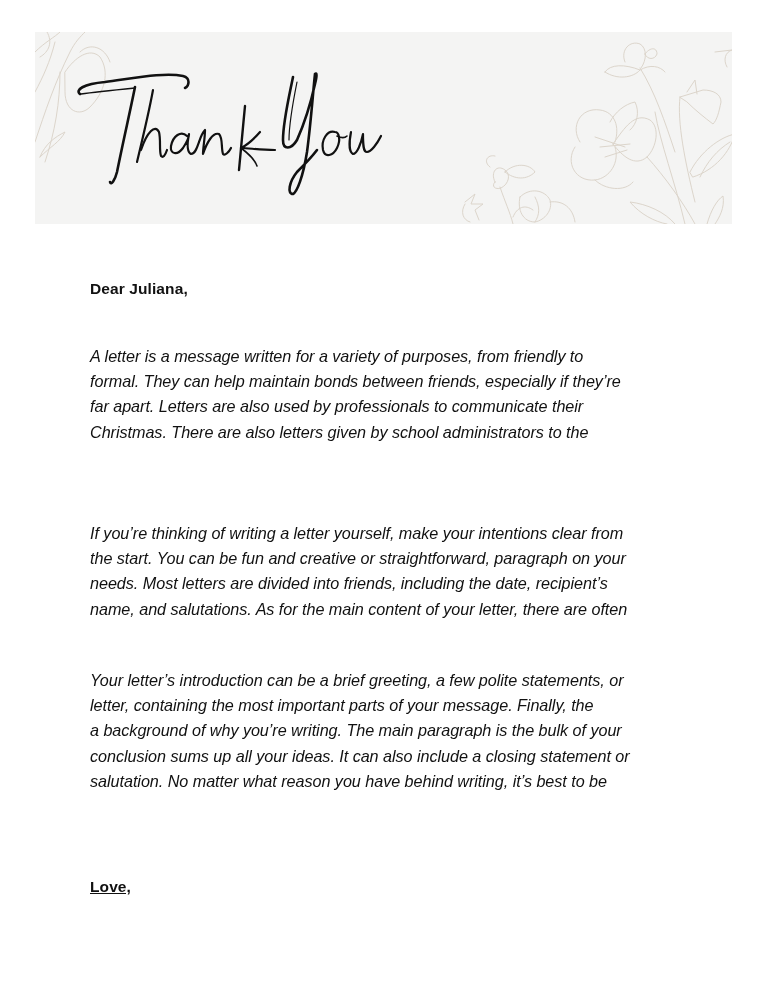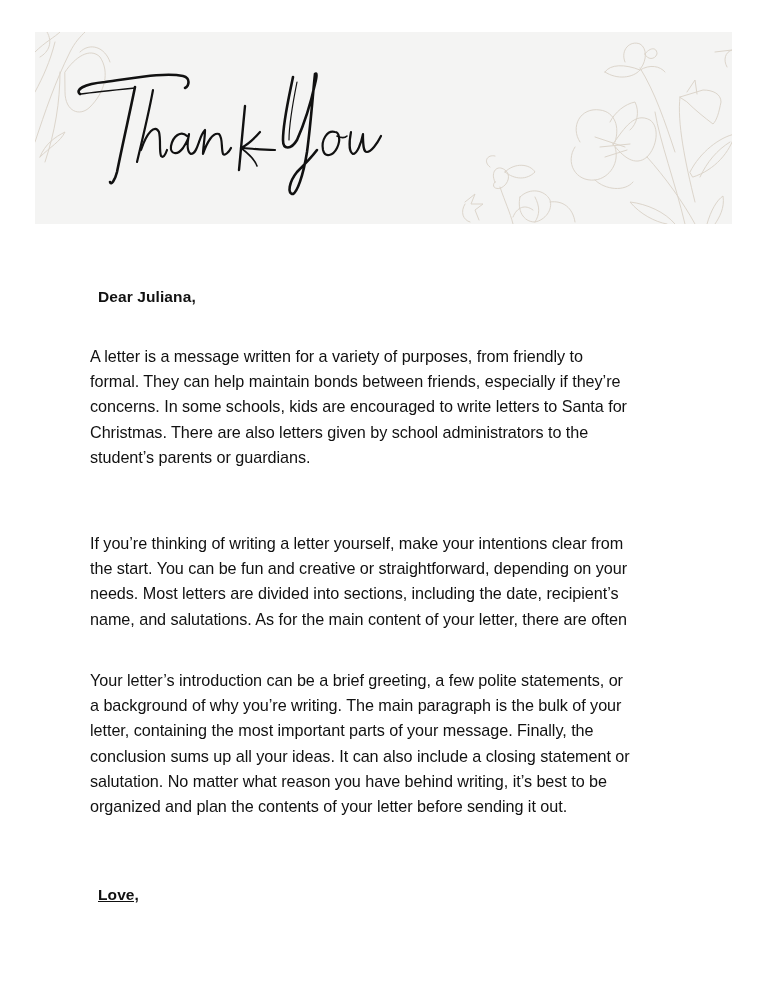--- a/index.html
+++ b/index.html
@@ -41,35 +41,36 @@
     }
     .letter {
       position: absolute;
       left: 90px;
       top: 280px;
       width: 645px;
     }
     .greeting, .closing {
       font-weight: bold;
       font-size: 15.5px;
-      margin: 8px;
+      margin: 0;
       letter-spacing: 0.1px;
     }
     .greeting { position: absolute; top: 0; left: 0; white-space: nowrap; }
     .para {
       position: absolute;
       left: 0;
       width: 640px;
       margin: 0;
       font-size: 16.2px;
       line-height: 25.2px;
       letter-spacing: -0.05px;
+      font-style: italic;
     }
     .p1 { top: 64px; }
-    .p2 { top: 251px; }
+    .p2 { top: 241px; }
     .p3 { top: 388px; }
     .para .line { display: block; white-space: nowrap; }
     .closing { position: absolute; top: 598px; left: 0; white-space: nowrap; text-decoration: underline; }
   </style>
 </head>
 <body>
 
 <div class="banner">
 
   <svg class="floral" viewBox="0 0 697 192" fill="none" stroke="#dcd5cb" stroke-width="1" stroke-linecap="round" stroke-linejoin="round">
@@ -152,35 +153,33 @@
     <path d="M316 100 C 314 110, 314 120, 318 122 C 322 122, 326 112, 328 102 C 328 112, 328 120, 332 120 C 336 120, 342 112, 346 104" stroke-width="2.2"></path>
   </svg>
 </div>
 
 <div class="letter">
   <p class="greeting">Dear Juliana,</p>
 
   <p class="para p1">
     <span class="line">A letter is a message written for a variety of purposes, from friendly to</span>
     <span class="line">formal. They can help maintain bonds between friends, especially if they’re</span>
-    <span class="line">concerns. In some schools, kids are encouraged to write letters to Santa for</span>
+    <span class="line">far apart. Letters are also used by professionals to communicate their</span>
     <span class="line">Christmas. There are also letters given by school administrators to the</span>
-    <span class="line">student’s parents or guardians.</span>
   </p>
 
   <p class="para p2">
     <span class="line">If you’re thinking of writing a letter yourself, make your intentions clear from</span>
-    <span class="line">the start. You can be fun and creative or straightforward, depending on your</span>
-    <span class="line">needs. Most letters are divided into sections, including the date, recipient’s</span>
+    <span class="line">the start. You can be fun and creative or straightforward, paragraph on your</span>
+    <span class="line">needs. Most letters are divided into friends, including the date, recipient’s</span>
     <span class="line">name, and salutations. As for the main content of your letter, there are often</span>
   </p>
 
   <p class="para p3">
     <span class="line">Your letter’s introduction can be a brief greeting, a few polite statements, or</span>
+    <span class="line">letter, containing the most important parts of your message. Finally, the</span>
     <span class="line">a background of why you’re writing. The main paragraph is the bulk of your</span>
-    <span class="line">letter, containing the most important parts of your message. Finally, the</span>
     <span class="line">conclusion sums up all your ideas. It can also include a closing statement or</span>
     <span class="line">salutation. No matter what reason you have behind writing, it’s best to be</span>
-    <span class="line">organized and plan the contents of your letter before sending it out.</span>
   </p>
 
   <p class="closing">Love,</p>
 </div>
 
 </body></html>

